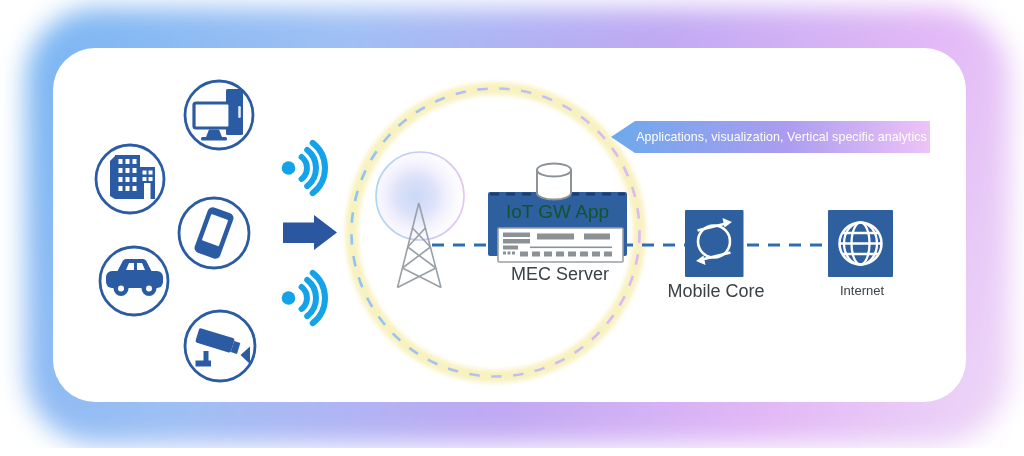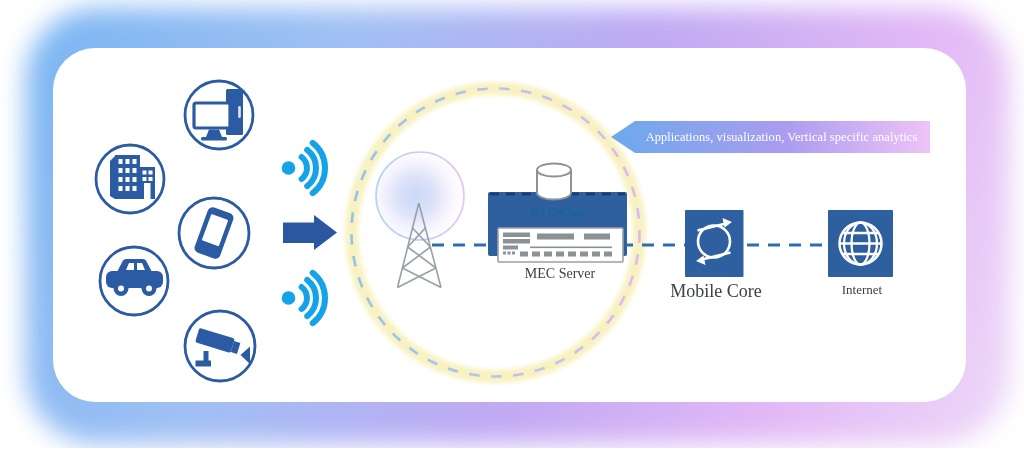--- a/index.html
+++ b/index.html
@@ -1,26 +1,26 @@
 <!DOCTYPE html>
 <html><head>
 <meta charset="utf-8">
 <style>
   html,body{margin:0;padding:0;background:#ffffff;}
   .canvas{position:relative;width:1024px;height:448px;overflow:hidden;
-          font-family:Liberation Serif, serif;}
+          font-family:Liberation Sans, sans-serif;}
   .glow{position:absolute;left:26px;top:8px;width:984px;height:436px;border-radius:72px;
         background:linear-gradient(113deg,#79b5f2 0%,#9fc0f4 28%,#c0a9f3 55%,#e2b8f6 78%,#eed9f8 100%);
         filter:blur(13px);z-index:0;}
   .card{position:absolute;left:53px;top:48px;width:913px;height:354px;background:#ffffff;
         border-radius:42px;z-index:1;}
   svg.diagram{position:absolute;left:0;top:0;z-index:2;}
   .label{position:absolute;z-index:3;transform:translate(-50%,-50%);white-space:nowrap;
-         color:#3a4147;font-size:14px;font-weight:400;}
-  .label.on-blue{color:#0369a1;font-size:10px;}
+         color:#3a4147;font-size:18px;font-weight:400;}
+  .label.on-blue{color:#14532d;font-size:19px;}
   .banner{position:absolute;left:611px;top:121px;width:319px;height:32px;z-index:3;
           clip-path:polygon(0 50%,24px 0,100% 0,100% 100%,24px 100%);
           background:linear-gradient(90deg,#6ca9ec 0%,#ab9cf0 55%,#eec3f7 100%);
           display:flex;align-items:center;justify-content:center;}
   .banner span{color:#ffffff;font-size:12.4px;letter-spacing:.1px;padding-left:22px;white-space:nowrap;}
 </style>
 </head>
 <body>
 
 <div class="canvas">

